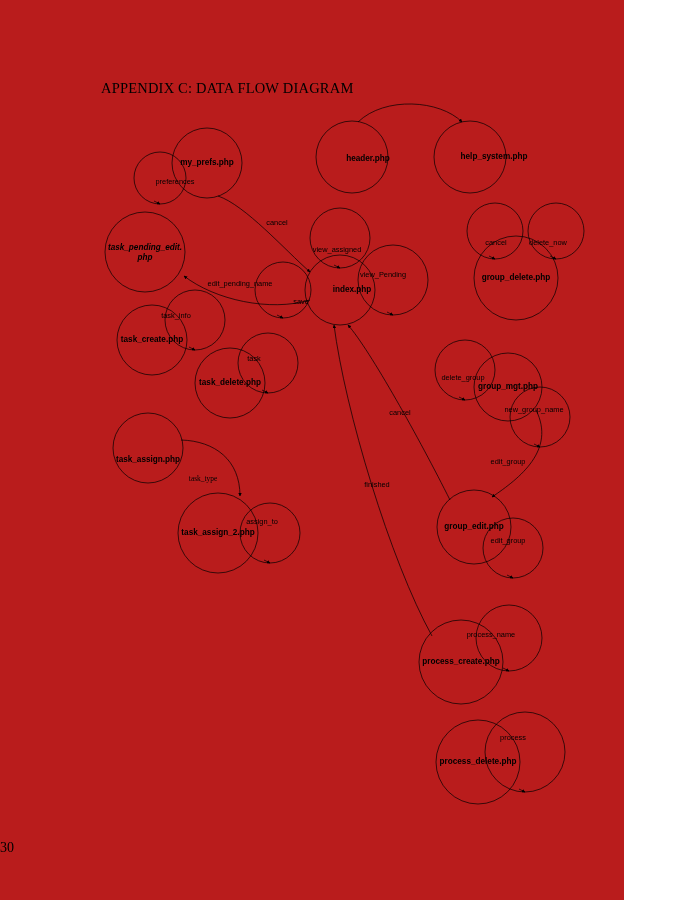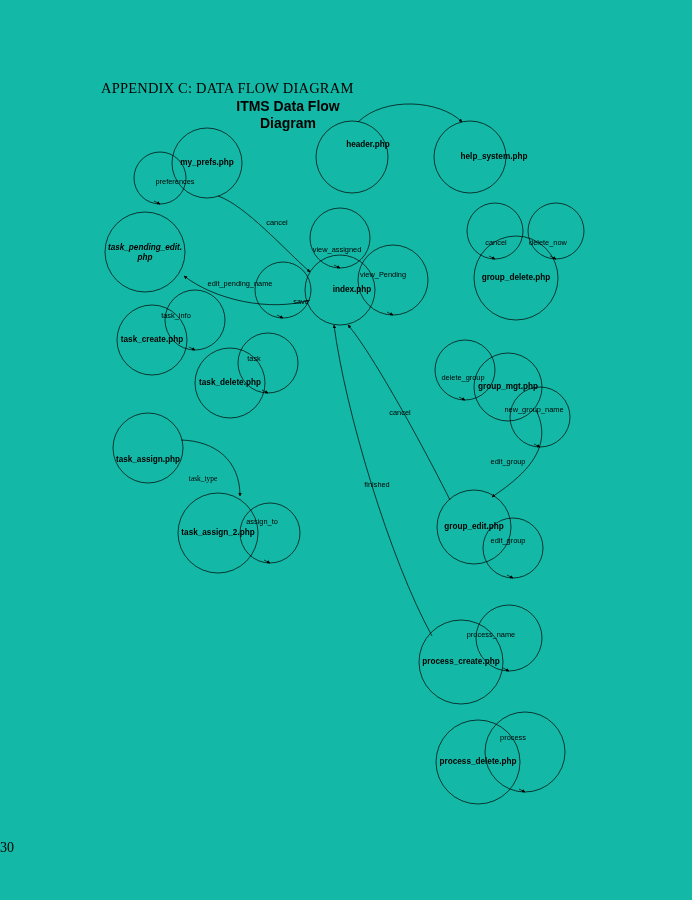--- a/index.html
+++ b/index.html
@@ -2,23 +2,23 @@
 <html><head>
 <meta charset="utf-8">
 <style>
   html, body {
     margin: 0;
     padding: 0;
     background: #ffffff;
   }
   #page {
     position: relative;
-    width: 692px;
+    width: 624px;
     height: 900px;
-    background: #14b8a6;
+    background: #b91c1c;
     overflow: hidden;
     font-family: "Liberation Sans", sans-serif;
   }
   #appendix-title {
     position: absolute;
     left: 101px;
     top: 80px;
     font-family: "Liberation Serif", serif;
     font-size: 14.5px;
     color: #000;
@@ -88,23 +88,20 @@
     stroke-width: 0.7;
   }
 </style>
 </head>
 <body>
 
 <div id="page">
 
   <div id="appendix-title">APPENDIX C: DATA FLOW DIAGRAM</div>
 
-  <div id="diagram-heading">ITMS
-Data Flow
-Diagram</div>
 
   <svg id="dfd-canvas" viewBox="0 0 696 900">
     <defs>
       <marker id="arrow" viewBox="0 0 10 10" refX="9" refY="5" markerWidth="5" markerHeight="5" orient="auto-start-reverse">
         <path d="M 0 0 L 10 5 L 0 10 z" fill="#000000"></path>
       </marker>
     </defs>
 
     <g id="circles-layer">
         <circle class="circle-shape" cx="207" cy="163" r="35"></circle>
@@ -167,21 +164,21 @@
         <path class="edge-path" d="M 507 575 L 513 578" marker-end="url(#arrow)"></path>
         <circle class="circle-shape" cx="509" cy="638" r="33"></circle>
         <path class="edge-path" d="M 503 668 L 509 671" marker-end="url(#arrow)"></path>
         <circle class="circle-shape" cx="525" cy="752" r="40"></circle>
         <path class="edge-path" d="M 519 789 L 525 792" marker-end="url(#arrow)"></path>
       </g>
   </svg>
 
   <div id="labels-layer">
       <div class="node-label" style="left: 207px; top: 163px;">my_prefs.php</div>
-      <div class="node-label" style="left: 352px; top: 145px; padding-left: 32px;">header.php</div>
+      <div class="node-label" style="left: 352px; top: 159px; padding-left: 32px;">header.php</div>
       <div class="node-label" style="left: 470px; top: 157px; margin-left: 24px;">help_system.php</div>
       <div class="node-label" style="left: 145px; top: 252px; font-style: italic;">task_pending_edit.
 php</div>
       <div class="node-label" style="left: 340px; top: 290px; margin-left: 12px;">index.php</div>
       <div class="node-label" style="left: 516px; top: 278px;">group_delete.php</div>
       <div class="node-label" style="left: 152px; top: 340px;">task_create.php</div>
       <div class="node-label" style="left: 230px; top: 383px;">task_delete.php</div>
       <div class="node-label" style="left: 508px; top: 387px;">group_mgt.php</div>
       <div class="node-label" style="left: 148px; top: 460px;">task_assign.php</div>
       <div class="node-label" style="left: 218px; top: 533px;">task_assign_2.php</div>

